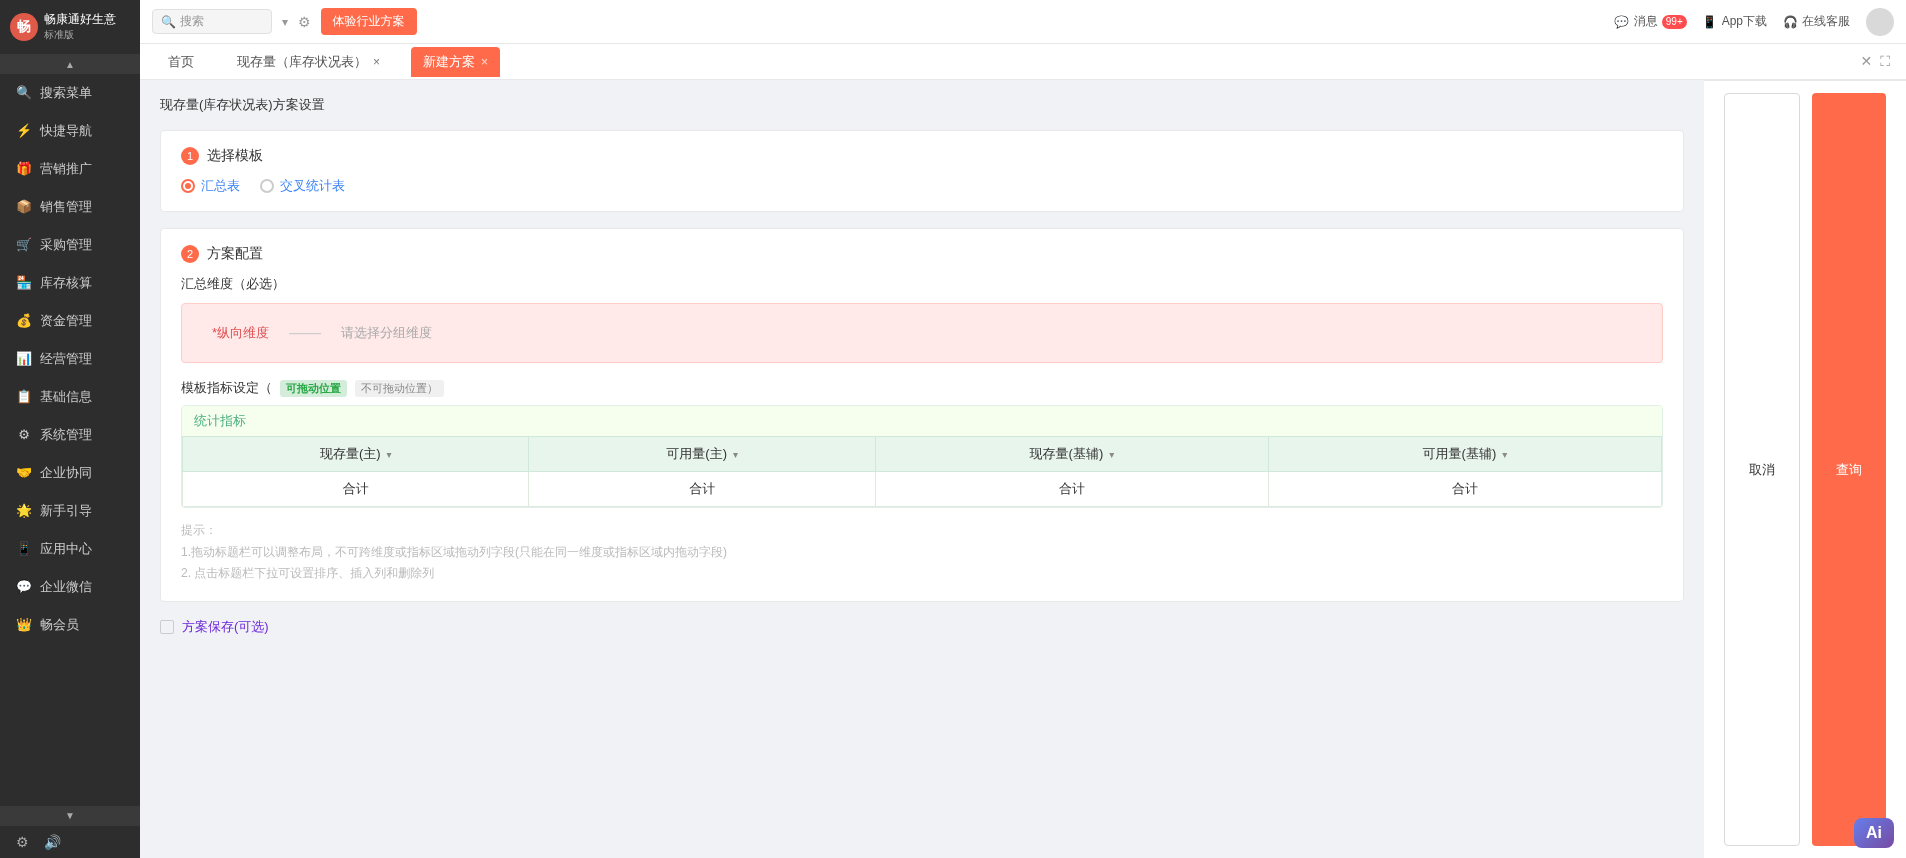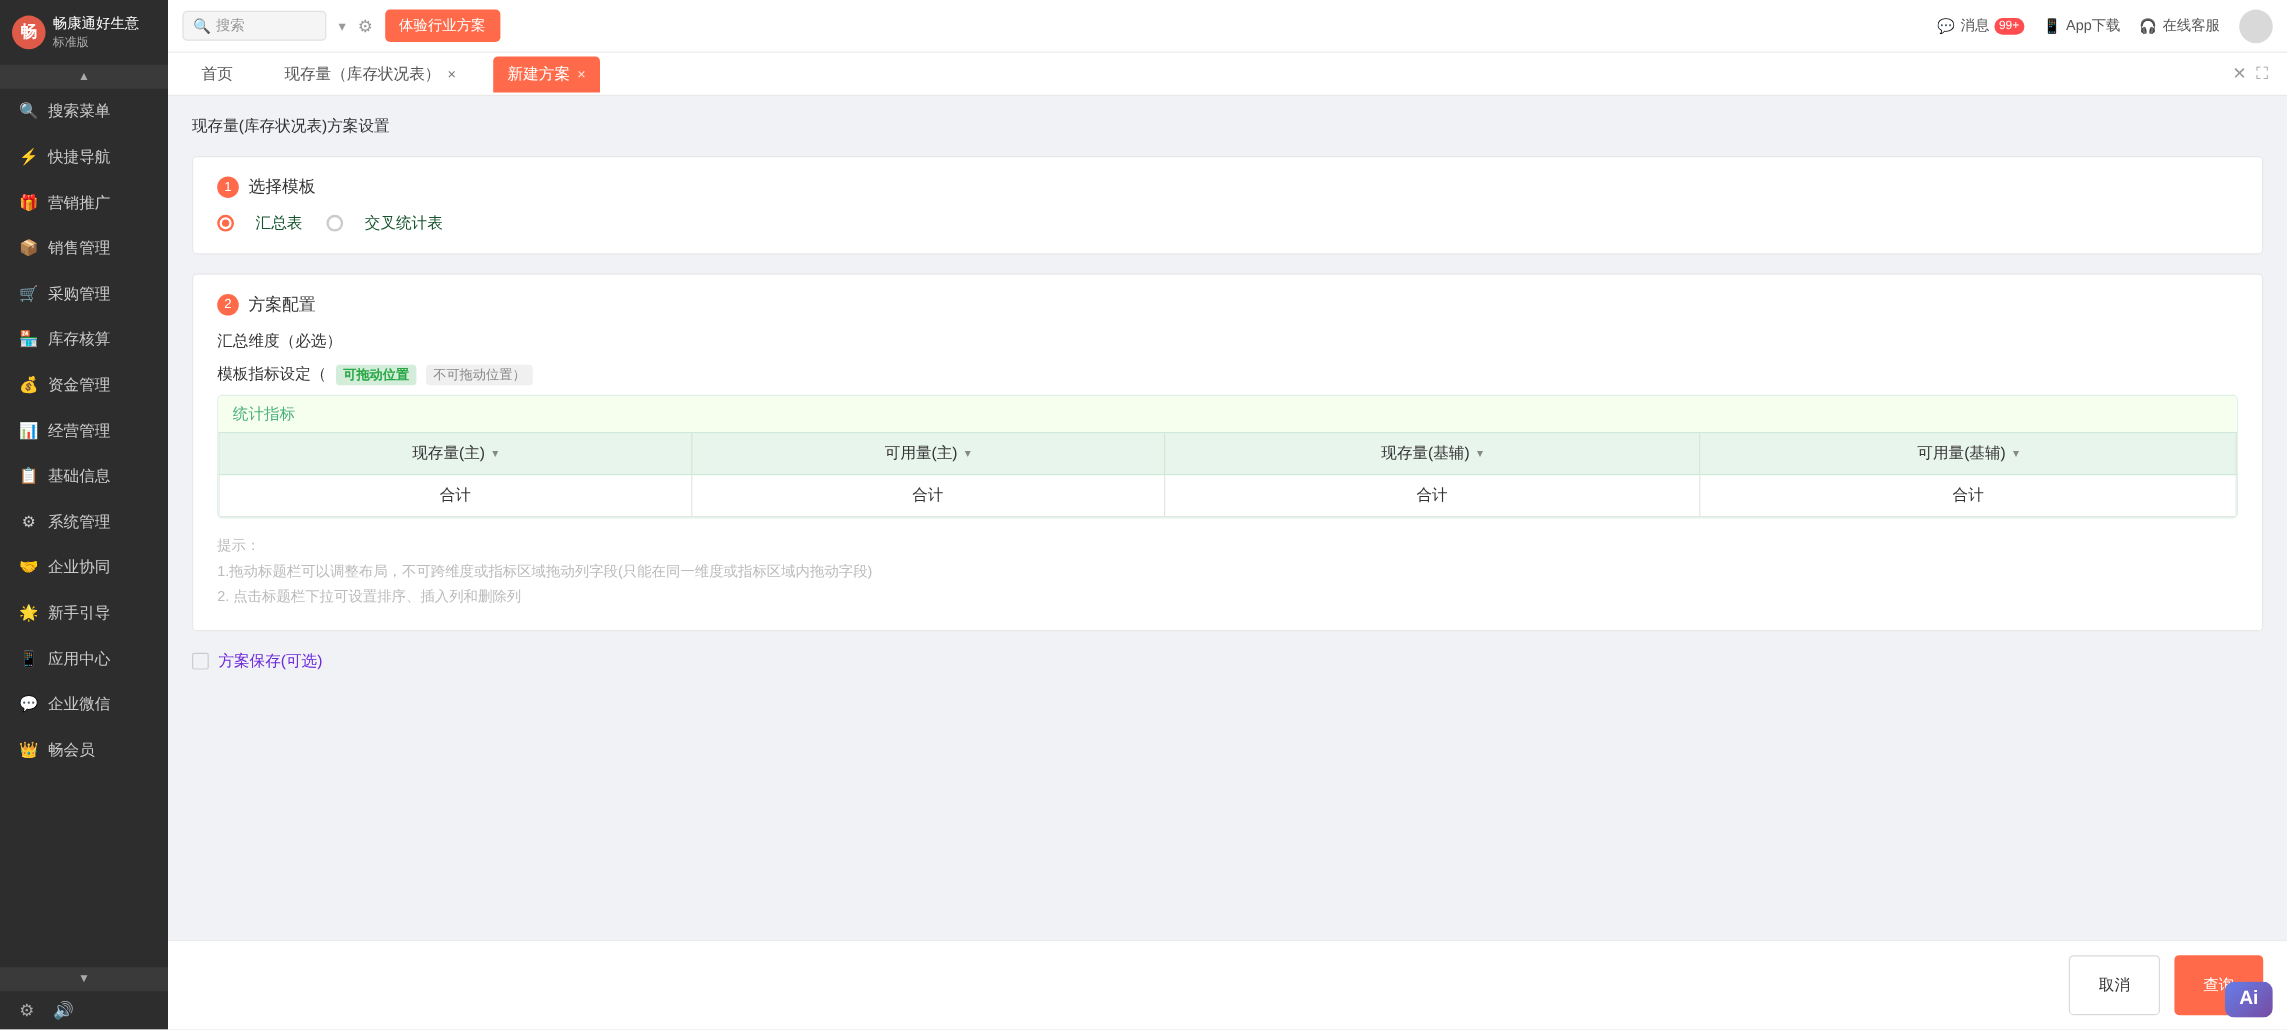--- a/index.html
+++ b/index.html
@@ -121,21 +121,21 @@
 
     .step-header { display: flex; align-items: center; gap: 8px; margin-bottom: 12px; }
     .step-badge {
       background: #ff6b4a; color: #fff; width: 18px; height: 18px;
       border-radius: 50%; font-size: 11px; display: flex; align-items: center; justify-content: center;
     }
     .step-title { font-size: 14px; color: #333; font-weight: 500; }
 
     
     .template-options { display: flex; align-items: center; gap: 20px; }
-    .radio-option { display: flex; align-items: center; gap: 18px; cursor: pointer; font-size: 13px; color: #14532d; }
+    .radio-option { display: flex; align-items: center; gap: 6px; cursor: pointer; font-size: 13px; color: #3b82f6; }
     .radio-circle {
       width: 14px; height: 14px; border-radius: 50%; border: 2px solid #ccc;
       display: flex; align-items: center; justify-content: center;
     }
     .radio-circle.checked { border-color: #ff6b4a; }
     .radio-circle.checked::after { content: ''; width: 6px; height: 6px; background: #ff6b4a; border-radius: 50%; }
 
     
     .config-label { font-size: 13px; color: #333; margin-bottom: 10px; }
 
@@ -315,21 +315,21 @@
     <div class="tab active">
       <span>新建方案</span>
       <span class="tab-close">×</span>
     </div>
     <div class="tabbar-right">
       <span class="tabbar-icon">✕</span>
       <span class="tabbar-icon">⛶</span>
     </div>
   </div>
 
-  <div style="flex:1; display:flex; flex-direction:column; overflow:hidden;">
+  <div style="flex:1; display:flex; flex-direction:row; overflow:hidden;">
     <div class="content-area">
 
       <div class="page-title">现存量(库存状况表)方案设置</div>
 
       <div class="section">
         <div class="step-header">
           <div class="step-badge">1</div>
           <span class="step-title">选择模板</span>
         </div>
         <div class="template-options">
@@ -345,20 +345,25 @@
       </div>
 
       <div class="section">
         <div class="step-header">
           <div class="step-badge">2</div>
           <span class="step-title">方案配置</span>
         </div>
 
         <div class="config-label">汇总维度（必选）</div>
 
+        <div class="dimension-box">
+          <span class="dimension-label">*纵向维度</span>
+          <span class="dimension-sep">——</span>
+          <span class="dimension-placeholder">请选择分组维度</span>
+        </div>
 
         <div class="indicator-settings">
           <div class="indicator-label">
             <span>模板指标设定（</span>
             <span class="drag-badge">可拖动位置</span>
             <span class="no-drag-badge">不可拖动位置）</span>
           </div>
 
           <div class="stats-section">
             <div class="stats-title">统计指标</div>

